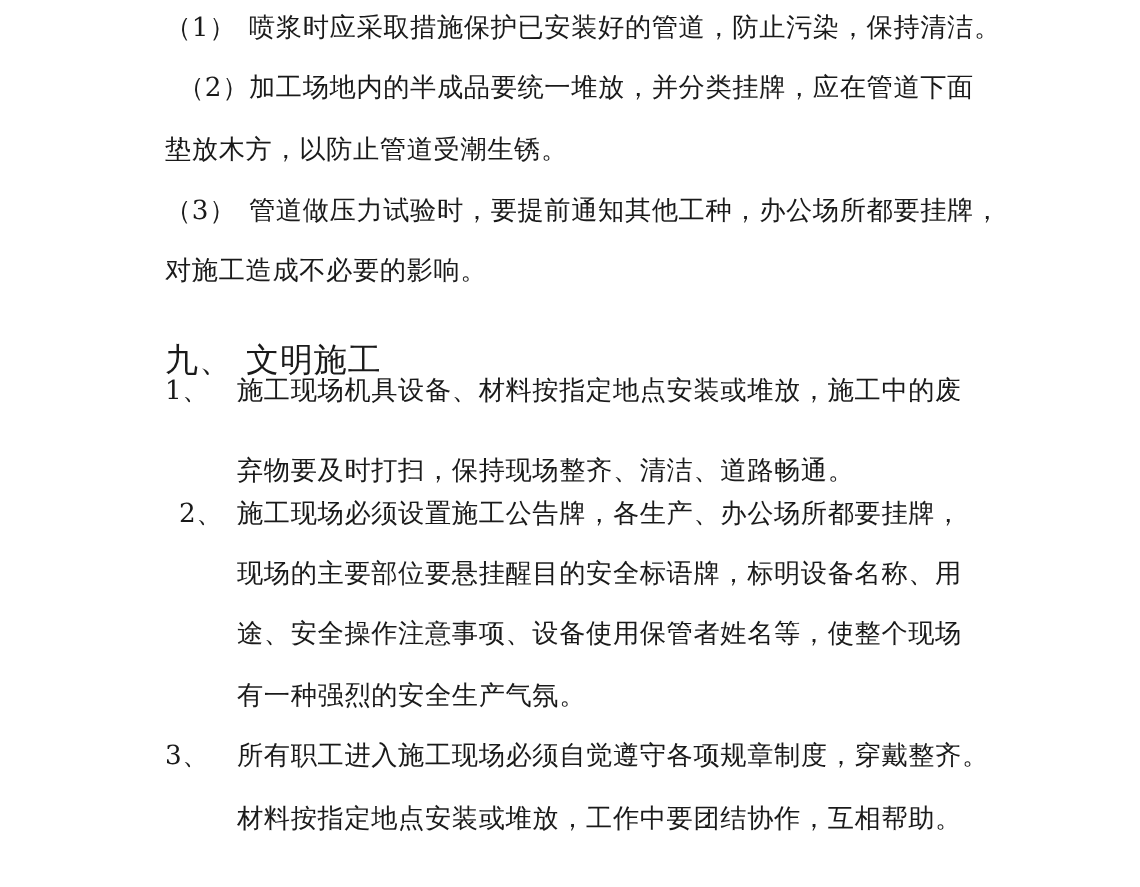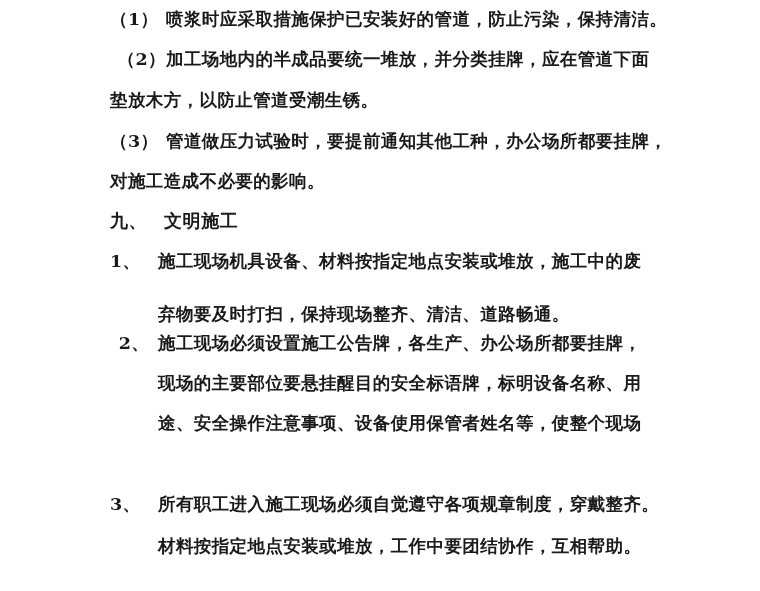--- a/index.html
+++ b/index.html
@@ -11,43 +11,44 @@
       width: 760px;
       height: 591px;
       overflow: hidden;
       position: relative;
       font-family: "DejaVu Serif", "Liberation Serif", serif;
       color: #1a1a1a;
     }
     .page {
       position: absolute;
       left: 0; top: 0;
-      width: 646px; height: 591px; font-weight: bold;
+      width: 646px; height: 591px;
     }
     .line {
       position: absolute;
       left: 110px;
       font-size: 17.5px;
       line-height: 22px;
       white-space: nowrap;
       letter-spacing: 0.4px;
     }
     .num {
       display: inline-block;
     }
     .paren-num { width: 56px; }
     .list-num { width: 48px; }
     .indent2 { left: 158px; }
     .heading {
       position: absolute;
       left: 110px;
-      font-size: 18px;
+      font-size: 22px;
       line-height: 26px;
       white-space: nowrap;
       letter-spacing: 0.6px;
+      margin-top: 20px;
     }
     .heading .hnum { display: inline-block; width: 54px; }
   </style>
 </head>
 <body>
 
 <div class="page">
 
   <div class="line" style="top:8px;">
     <span class="num paren-num">（1）</span><span>喷浆时应采取措施保护已安装好的管道，防止污染，保持清洁。</span>
@@ -80,20 +81,23 @@
 
   <div class="line" style="top:332px;text-align:center;">
     <span class="num list-num">2、</span><span>施工现场必须设置施工公告牌，各生产、办公场所都要挂牌，</span>
   </div>
   <div class="line indent2" style="top:372px;">
     <span>现场的主要部位要悬挂醒目的安全标语牌，标明设备名称、用</span>
   </div>
   <div class="line indent2" style="top:412px;">
     <span>途、安全操作注意事项、设备使用保管者姓名等，使整个现场</span>
   </div>
+  <div class="line indent2" style="top:453px;">
+    <span>有一种强烈的安全生产气氛。</span>
+  </div>
 
   <div class="line" style="top:493px;">
     <span class="num list-num">3、</span><span>所有职工进入施工现场必须自觉遵守各项规章制度，穿戴整齐。</span>
   </div>
   <div class="line indent2" style="top:535px;">
     <span>材料按指定地点安装或堆放，工作中要团结协作，互相帮助。</span>
   </div>
 
 </div>
 

